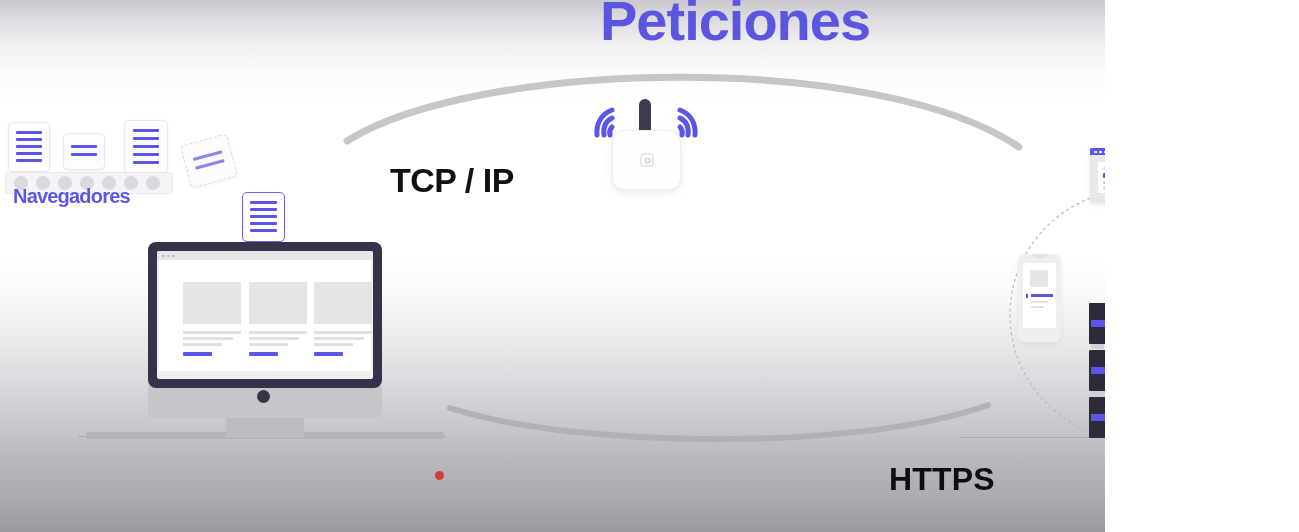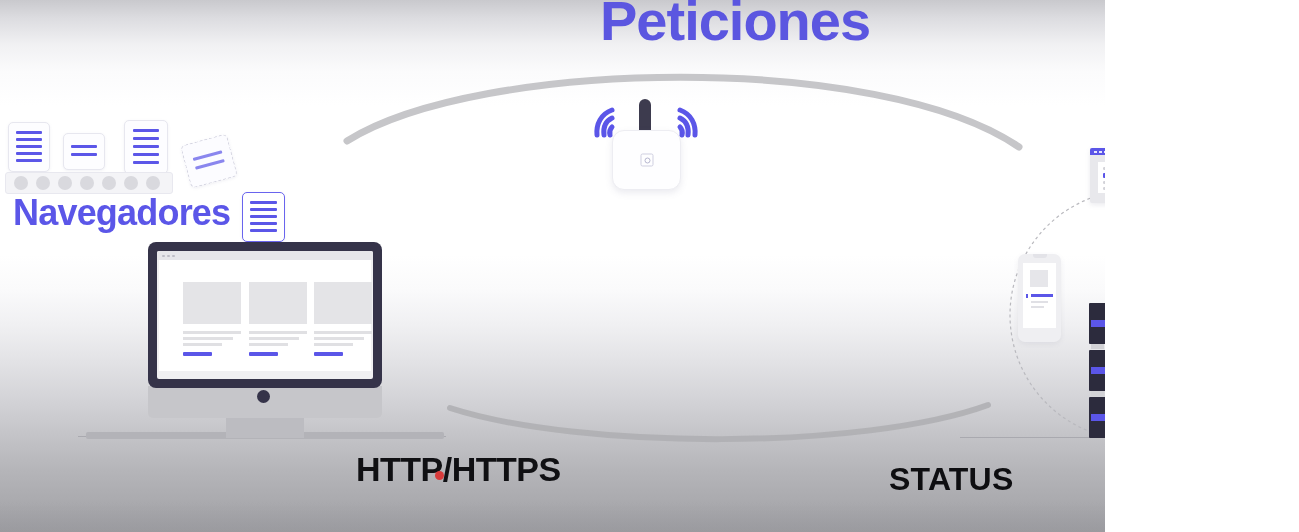--- a/index.html
+++ b/index.html
@@ -55,22 +55,22 @@
     color: #5b56e0;
     letter-spacing: -1px;
   }
   .lbl-respuestas {
     left: 598px; top: 460px;
     font-size: 52px;
     color: #4f4ab8;
     letter-spacing: -1px;
   }
   .lbl-navegadores {
-    left: 13px; top: 192px;
-    font-size: 36px;
+    left: 13px; top: 185px;
+    font-size: 20px;
     color: #5b56e8;
     letter-spacing: -0.8px;
   }
   .lbl-tcpip {
     left: 390px; top: 161px;
     font-size: 34px;
     color: #111114;
   }
   .lbl-dns {
     left: 816px; top: 135px;
@@ -519,19 +519,19 @@
     <div class="rack-unit" style="top:94px; height:41px;">
       <div class="bar"></div>
       <div class="rd" style="right:27px;"></div>
       <div class="rd" style="right:16px;"></div>
       <div class="rd" style="right:5px;"></div>
     </div>
   </div>
 
   <div class="label lbl-peticiones">Peticiones</div>
   <div class="label lbl-navegadores">Navegadores</div>
-  <div class="label lbl-http">HTTP/HTTPS</div>
-  <div class="label lbl-status">STATUS</div>
+  <div class="label lbl-tcpip">TCP / IP</div>
+  <div class="label lbl-status">HTTPS</div>
 
   <div class="red-dot"></div>
 
   <div class="bottom-fade"></div>
 </div>
 
 </body></html>

